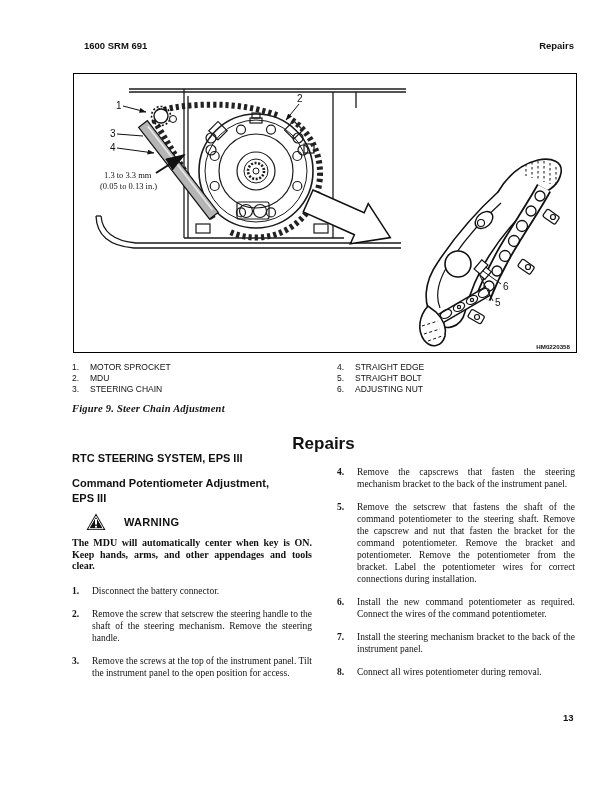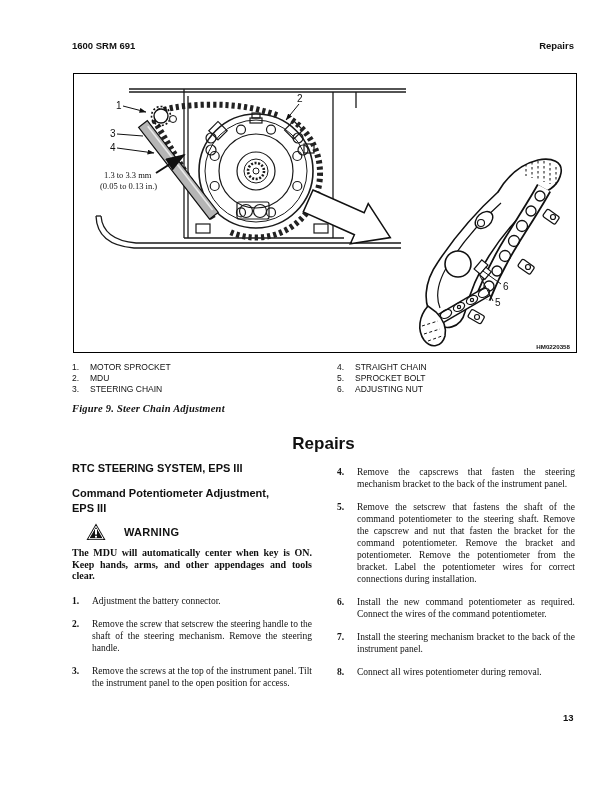--- a/index.html
+++ b/index.html
@@ -2,41 +2,41 @@
 <html><head>
 <meta charset="utf-8">
 <style>
   html,body{margin:0;padding:0;background:#808080;}
   .page{
     position:relative;width:612px;height:792px;margin:0 auto;
     background:#ffffff;color:#111;overflow:hidden;
     font-family:"Liberation Serif",serif;
   }
   .hdr{position:absolute;top:40px;font:bold 9.5px "Liberation Sans",sans-serif;color:#111;}
-  .hdr-left{left:72px;}
+  .hdr-left{left:84px;}
   .hdr-right{right:38px;}
   .figure-box{
     position:absolute;left:73px;top:73px;width:502px;height:278px;
     border:1.5px solid #000;box-sizing:content-box;background:#fff;
   }
   .legend{position:absolute;top:362px;font:8.5px "Liberation Sans",sans-serif;color:#111;}
   .legend-left{left:72px;}
   .legend-right{left:337px;}
   .legend-row{display:flex;line-height:11px;}
   .legend-num{width:18px;}
   .fig-caption{
     position:absolute;left:72px;top:403px;width:503px;text-align:left;
     font:bold italic 10.5px "Liberation Serif",serif;color:#111;letter-spacing:.2px;
   }
   .big-heading{
     position:absolute;left:72px;top:434px;width:503px;text-align:center;
     font:bold 17px "Liberation Sans",sans-serif;color:#111;
   }
   .col{position:absolute;font-size:9.5px;line-height:12px;color:#111;}
-  .col-left{left:72px;top:462px;width:240px;}
+  .col-left{left:72px;top:452px;width:240px;}
   .col-right{left:337px;top:466px;width:238px;}
   .h2{font:bold 11px "Liberation Sans",sans-serif;margin:0 0 11px 0;line-height:13px;}
   .h3{font:bold 11px "Liberation Sans",sans-serif;margin:0 0 7px 0;line-height:15px;width:212px;}
   .warn-head{display:flex;align-items:center;gap:18px;margin:0 0 6px 14px;}
   .warn-word{font:bold 11px "Liberation Sans",sans-serif;letter-spacing:.3px;}
   .warn-para{
     font:bold 10px "Liberation Serif",serif;line-height:11.5px;
     text-align:justify;margin:0 0 13px 0;
   }
   .step{display:flex;margin:0 0 11px 0;}
@@ -232,25 +232,25 @@
       <span>MDU</span>
     </div>
     <div class="legend-row">
       <span class="legend-num">3.</span>
       <span>STEERING CHAIN</span>
     </div>
   </div>
   <div class="legend legend-right">
     <div class="legend-row">
       <span class="legend-num">4.</span>
-      <span>STRAIGHT CHAIN</span>
+      <span>STRAIGHT EDGE</span>
     </div>
     <div class="legend-row">
       <span class="legend-num">5.</span>
-      <span>SPROCKET BOLT</span>
+      <span>STRAIGHT BOLT</span>
     </div>
     <div class="legend-row">
       <span class="legend-num">6.</span>
       <span>ADJUSTING NUT</span>
     </div>
   </div>
 
   <div class="fig-caption">Figure 9.  Steer Chain Adjustment</div>
 
   <div class="big-heading">Repairs</div>
@@ -265,21 +265,21 @@
         <polygon points="10,3.2 17.2,15.7 2.8,15.7" fill="#111" stroke="#fff" stroke-width="1"></polygon>
         <rect x="9" y="6" width="2" height="5.5" fill="#fff"></rect>
         <rect x="9" y="12.8" width="2" height="1.8" fill="#fff"></rect>
       </svg>
       <span class="warn-word">WARNING</span>
     </div>
     <p class="warn-para">The MDU will automatically center when key is ON. Keep hands, arms, and other appendages and tools clear.</p>
 
     <div class="step">
       <span class="step-num">1.</span>
-      <span class="step-text">Adjustment the battery connector.</span>
+      <span class="step-text">Disconnect the battery connector.</span>
     </div>
     <div class="step">
       <span class="step-num">2.</span>
       <span class="step-text">Remove the screw that setscrew the steering handle to the shaft of the steering mechanism. Remove the steering handle.</span>
     </div>
     <div class="step">
       <span class="step-num">3.</span>
       <span class="step-text">Remove the screws at the top of the instrument panel. Tilt the instrument panel to the open position for access.</span>
     </div>
   </div>

